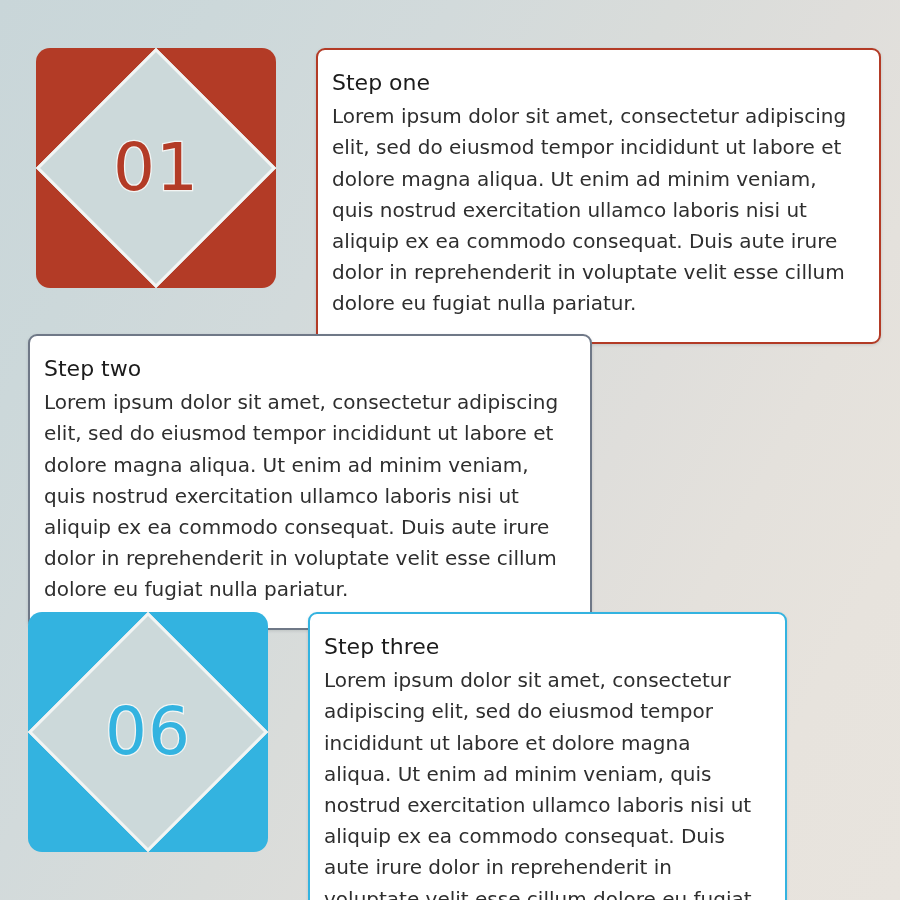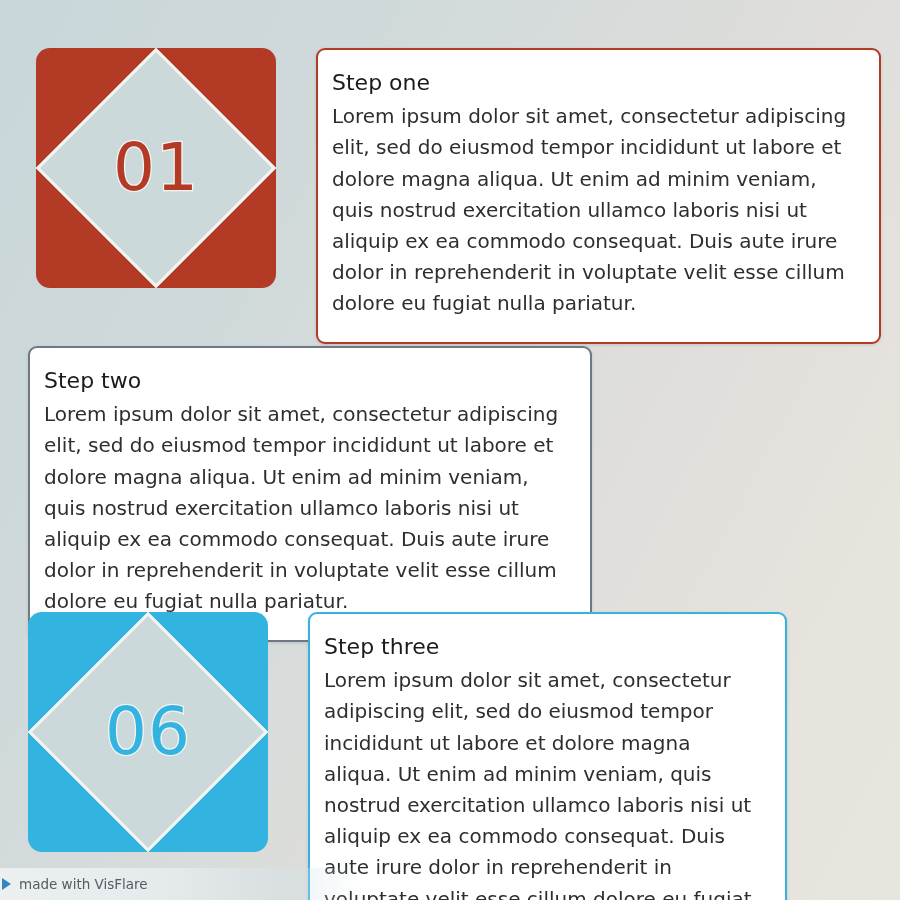--- a/index.html
+++ b/index.html
@@ -35,21 +35,21 @@
 
   
   .row {
     position: absolute;
     left: 0;
     width: 900px;
     display: flex;
     align-items: flex-start;
   }
   .row-1 { top: 48px; }
-  .row-2 { top: 346px; }
+  .row-2 { top: 334px; }
   .row-3 { top: 612px; }
 
   
   .icon-wrap {
     position: relative;
     width: 240px;
     height: 240px;
     flex: 0 0 240px;
   }
   .icon-sq {
@@ -212,18 +212,14 @@
       <div class="icon-num" style="color: rgb(51, 179, 224);">06</div>
     </div>
 
     <div class="card" style="border-color: rgb(51, 179, 224);">
       <h2 class="card-title">Step three</h2>
       <p class="card-body">Lorem ipsum dolor sit amet, consectetur adipiscing elit, sed do eiusmod tempor incididunt ut labore et dolore magna aliqua. Ut enim ad minim veniam, quis nostrud exercitation ullamco laboris nisi ut aliquip ex ea commodo consequat. Duis aute irure dolor in reprehenderit in voluptate velit esse cillum dolore eu fugiat nulla pariatur.</p>
     </div>
 
   </div>
 
-  <div id="watermark">
-    <span class="play" style="border-left-color: rgb(47, 135, 196);"></span>
-    <span class="wm-text">made with VisFlare</span>
-  </div>
 
 </div>
 
 </body></html>

